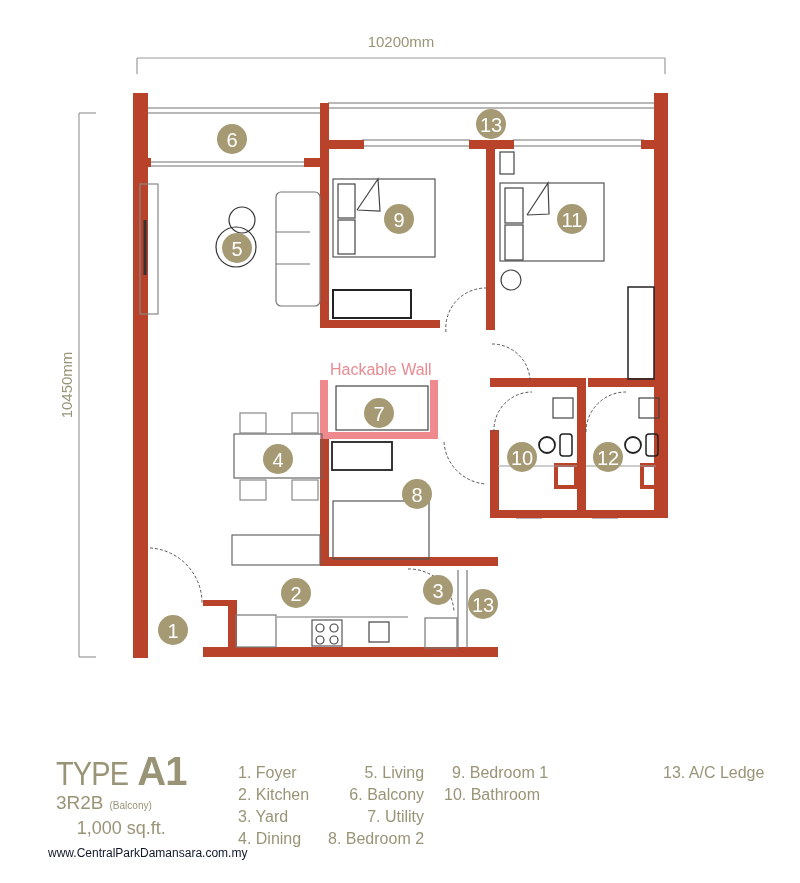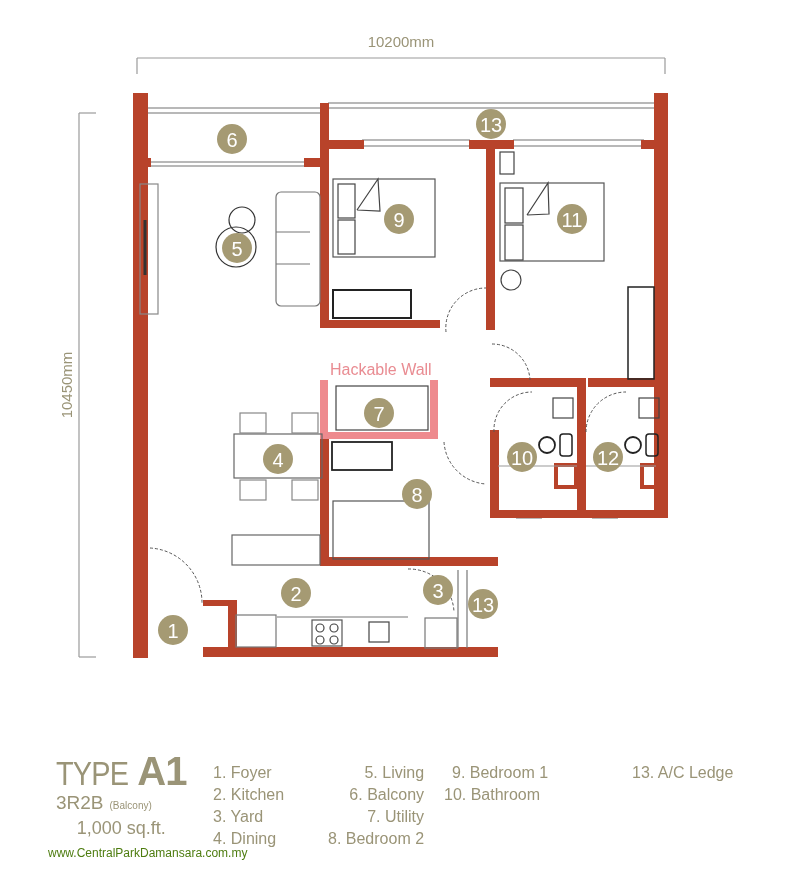--- a/index.html
+++ b/index.html
@@ -9,21 +9,21 @@
   .hack-text { font-family:"Liberation Sans", sans-serif; font-size:16px; fill:#e98c92; }
   .badge-text { font-family:"Liberation Sans", sans-serif; font-size:20px; fill:#ffffff; text-anchor:middle; dominant-baseline:central; }
   .legend { position:absolute; left:0; top:740px; width:800px; height:143px; color:#9a9477; }
   .type-block { position:absolute; left:56px; top:14px; }
   .type-title { font-size:34px; line-height:34px; letter-spacing:-1px; white-space:nowrap; }
   .type-title .type-word { font-weight:normal; transform:scaleX(0.85); display:inline-block; transform-origin:left; }
   .type-title .type-code { font-weight:bold; font-size:40px; margin-left:-12px; }
   .type-sub { font-size:19px; line-height:22px; margin-top:2px; }
   .type-sub small { font-size:10px; margin-left:6px; }
   .type-area { font-size:18px; line-height:22px;text-align:center; }
-  .website { position:absolute; left:48px; top:106px; font-size:12px; color:#4d7c0f; }
+  .website { position:absolute; left:48px; top:106px; font-size:12px; color:#0f172a; }
   .legend-col { position:absolute; top:22px; font-size:16px; line-height:22px; }
   .legend-item { display:block; white-space:nowrap; }
 </style>
 </head>
 <body>
 
 <svg id="plan" viewBox="0 0 800 700" xmlns="http://www.w3.org/2000/svg">
 
   <g stroke="#9a9a9a" stroke-width="1.2" fill="none">
     <line x1="137" y1="58" x2="665" y2="58"></line>
@@ -228,32 +228,32 @@
       <span class="type-word">TYPE</span>
       <span class="type-code">A1</span>
     </div>
     <div class="type-sub">
       <span>3R2B</span><small>(Balcony)</small>
     </div>
     <div class="type-area">1,000 sq.ft.</div>
   </div>
   <div class="website">www.CentralParkDamansara.com.my</div>
 
-  <div class="legend-col" style="left:213px;">
+  <div class="legend-col" style="left:238px;">
     <span class="legend-item">1. Foyer</span>
     <span class="legend-item">2. Kitchen</span>
     <span class="legend-item">3. Yard</span>
     <span class="legend-item">4. Dining</span>
   </div>
   <div class="legend-col" style="left:328px;text-align:right;">
     <span class="legend-item">5. Living</span>
     <span class="legend-item">6. Balcony</span>
     <span class="legend-item">7. Utility</span>
     <span class="legend-item">8. Bedroom 2</span>
   </div>
   <div class="legend-col" style="left:444px;">
     <span class="legend-item" style="padding-left:8px;">9. Bedroom 1</span>
     <span class="legend-item">10. Bathroom</span>
   </div>
-  <div class="legend-col" style="left:632px;">
+  <div class="legend-col" style="left:663px;">
     <span class="legend-item">13. A/C Ledge</span>
   </div>
 </div>
 
 </body></html>

